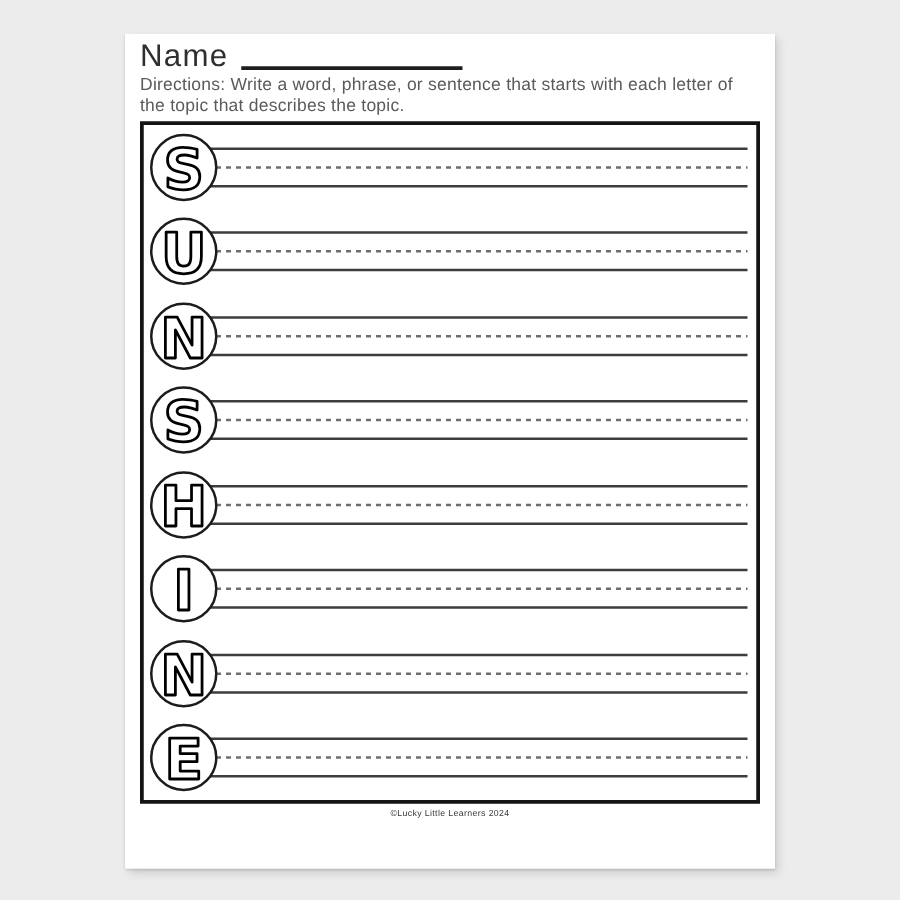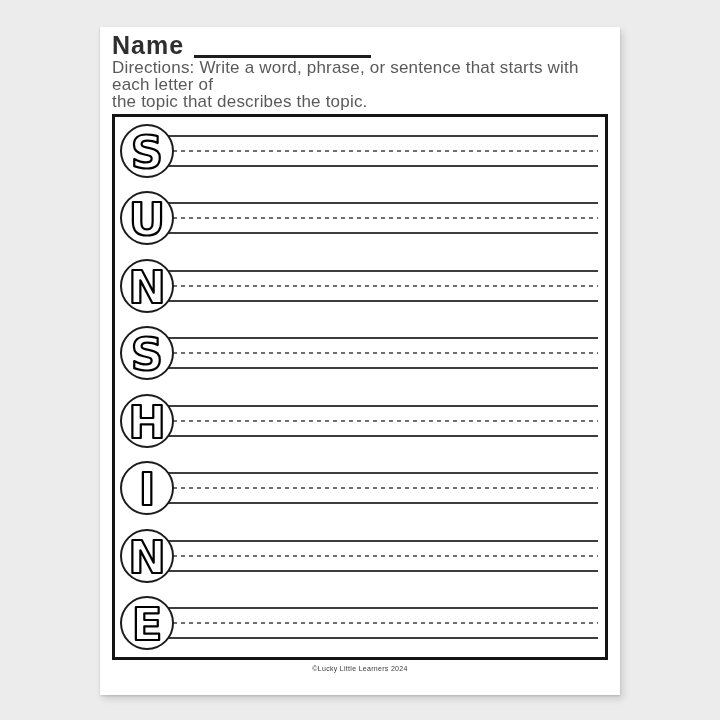--- a/index.html
+++ b/index.html
@@ -24,22 +24,20 @@
     height: 668px;
     background: #ffffff;
     box-sizing: border-box;
     padding: 0 12px;
     box-shadow: 0 1px 2px rgba(0,0,0,0.15), 3px 4px 7px rgba(0,0,0,0.13);
   }
   .name-row {
     margin-top: 6px;
     height: 25px;
     display: flex;
-    align-items: flex-end;
-    font-weight: bold;
   }
   .name-label {
     font-size: 25px;
     line-height: 25px;
     color: #2f2f2f;
     letter-spacing: 1px;
   }
   .name-line {
     margin-left: 10px;
     width: 177px;
@@ -52,21 +50,21 @@
     font-family: "DejaVu Sans", sans-serif;
     font-weight: 800;
     font-size: 33px;
     line-height: 34px;
     letter-spacing: 1px;
     word-spacing: 6px;
     color: #161616;
   }
   .directions {
     margin-top: 1px;
-    font-size: 17px;
+    font-size: 14px;
     line-height: 17px;
     color: #5a5a5a;
     letter-spacing: 0.2px;
   }
   .acrostic-box {
     margin-top: 4px;
     height: 546px;
     box-sizing: border-box;
     border: 3px solid #141414;
     display: flex;

